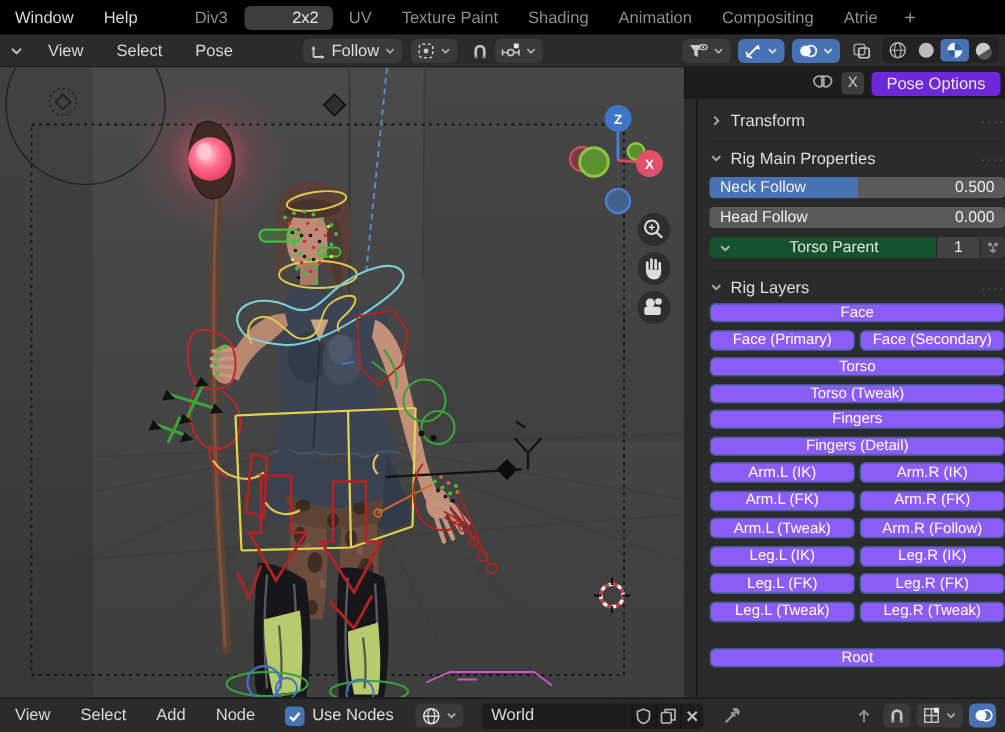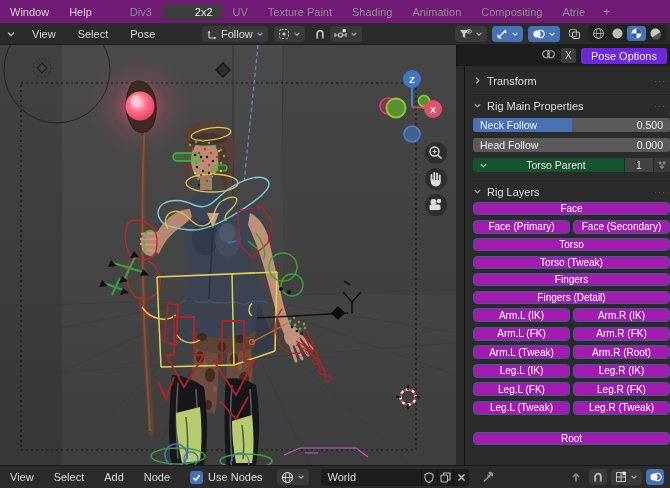--- a/index.html
+++ b/index.html
@@ -2,21 +2,21 @@
 <html><head>
 <meta charset="utf-8">
 <style>
   * { margin:0; padding:0; box-sizing:border-box; }
   html,body { background:#111; }
   body { font-family:"Liberation Sans", sans-serif; }
   #app { position:relative; width:670px; height:488px; background:#2b2b2b; overflow:hidden;
          font-size:11px; color:#d4d4d4; user-select:none; }
 
   
-  .topbar { position:absolute; left:0; top:0; width:670px; height:24px; background:#701a75;
+  .topbar { position:absolute; left:0; top:0; width:670px; height:24px; background:#000000;
             display:flex; align-items:center; border-bottom:1px solid #0d0d0d; }
   .menu-item { padding:0 10px; color:#d8d8d8; cursor:default; }
   .tabs { display:flex; align-items:flex-start; margin-left:18px; }
   .ws-tab { padding:2px 9px; color:#8f8f8f; border-radius:4px; margin:0 1px; }
   .ws-tab.active { background:#3d3d3d; color:#e9e9e9;padding-left:32px; }
   .ws-add { color:#8f8f8f; padding:0 8px; font-size:13px; }
 
   
   .vp-header { position:absolute; left:0; top:23px; width:670px; height:22px; background:#2b2b2b;
                display:flex; align-items:center; border-bottom:1px solid #1f1f1f; }
@@ -56,21 +56,21 @@
   .slider .lbl { position:relative; padding-left:7px; flex:1; }
   .slider .val { position:relative; padding-right:7px;text-align:right; }
   .tp-row { display:flex; height:14px; font-size:10.5px; color:#e6e6e6; }
   .tp-main { flex:1; background:#14532d; border-radius:3px 0 0 3px; display:flex; align-items:center; }
   .tp-main .tp-lbl { flex:1; text-align:center; }
   .tp-val { width:28px; background:#424242; margin-left:1px; display:flex; align-items:center; justify-content:center; }
   .tp-icon { width:16px; background:#3a3a3a; margin-left:1px; border-radius:0 3px 3px 0;
              display:flex; align-items:center; justify-content:center; }
   .rl-grid { display:flex; flex-direction:column; gap:4.5px; padding-top:3px; }
   .rl-row { display:flex; gap:3px; }
-  button.rl { flex:1; height:14px; background:#a21caf; border:1px solid #3a5d8e; border-radius:4px;
+  button.rl { flex:1; height:14px; background:#8b5cf6; border:1px solid #3a5d8e; border-radius:4px;
               color:#fff; font-size:10px; font-family:inherit; line-height:11px; padding:0; }
   .rl.root-gap { margin-top:13px; }
 
   
   .bottombar { position:absolute; left:0; top:465px; width:670px; height:23px; background:#2b2b2b;
                border-top:1px solid #1a1a1a; display:flex; align-items:center; }
   .chk { width:13px; height:13px; background:#4772b3; border-radius:3px; margin:0 5px 0 10px;
          display:flex; align-items:center; justify-content:center; }
   .world-field { display:flex; align-items:flex-start; height:17px; margin-left:12px; }
   .wf-name { width:100px; height:17px; background:#1d1d1d; border-radius:3px 0 0 3px; color:#dcdcdc;
@@ -635,21 +635,21 @@
         <div class="rl-row">
           <button class="rl">Arm.L (IK)</button>
           <button class="rl">Arm.R (IK)</button>
         </div>
         <div class="rl-row">
           <button class="rl">Arm.L (FK)</button>
           <button class="rl">Arm.R (FK)</button>
         </div>
         <div class="rl-row">
           <button class="rl">Arm.L (Tweak)</button>
-          <button class="rl">Arm.R (Root)</button>
+          <button class="rl">Arm.R (Follow)</button>
         </div>
         <div class="rl-row">
           <button class="rl">Leg.L (IK)</button>
           <button class="rl">Leg.R (IK)</button>
         </div>
         <div class="rl-row">
           <button class="rl">Leg.L (FK)</button>
           <button class="rl">Leg.R (FK)</button>
         </div>
         <div class="rl-row">

